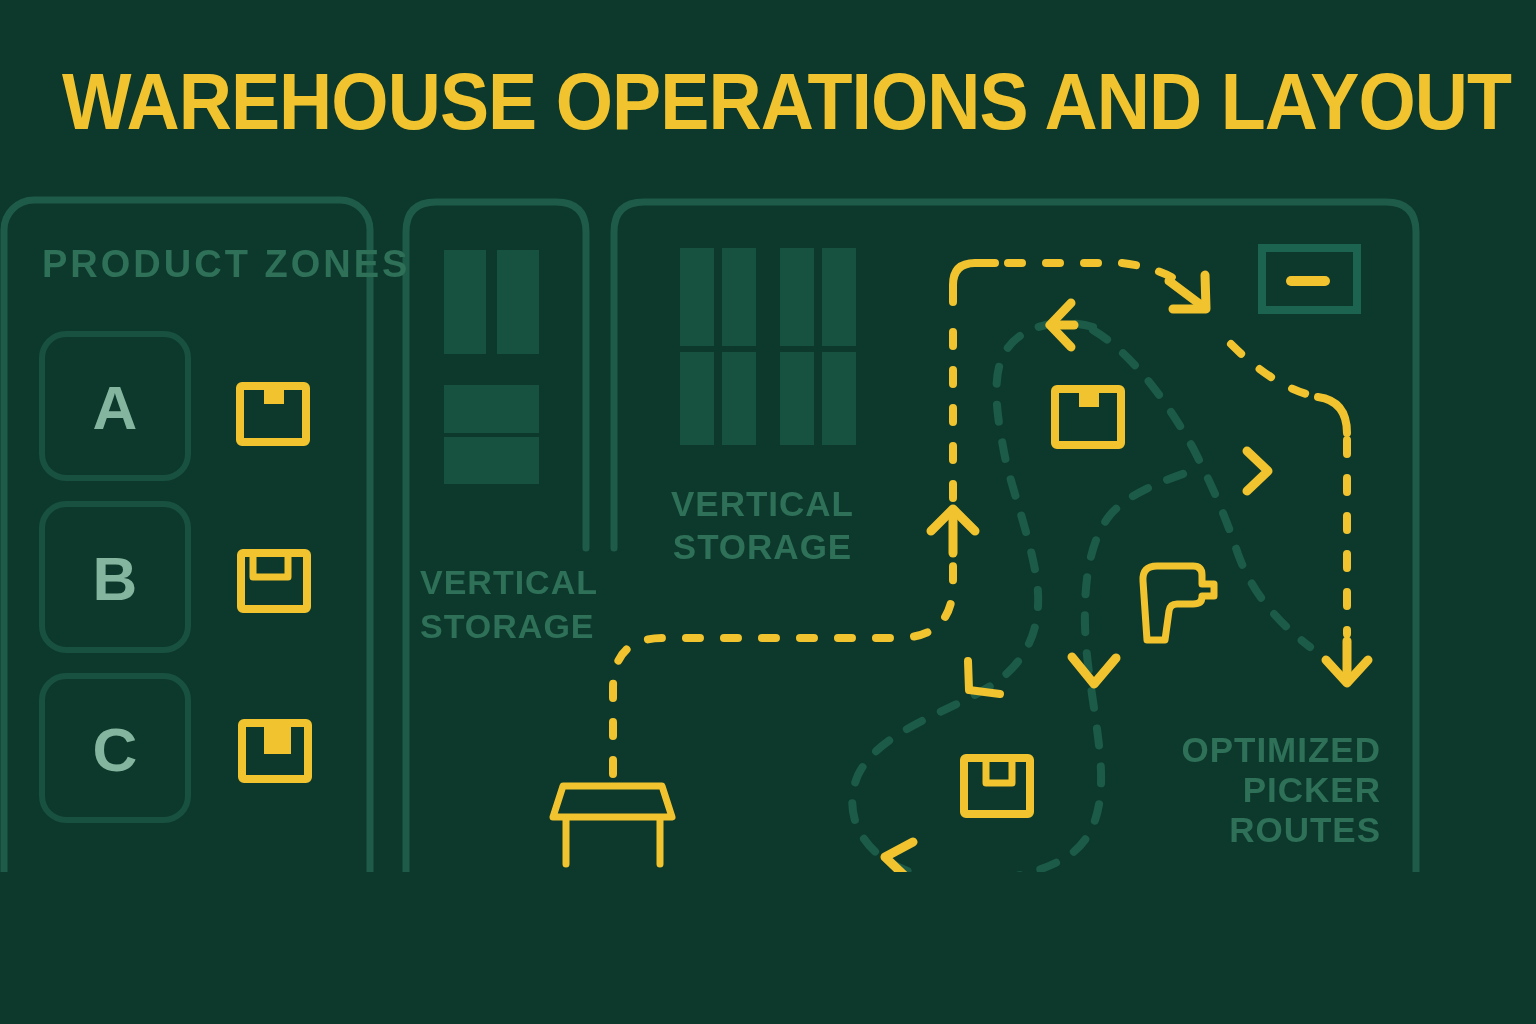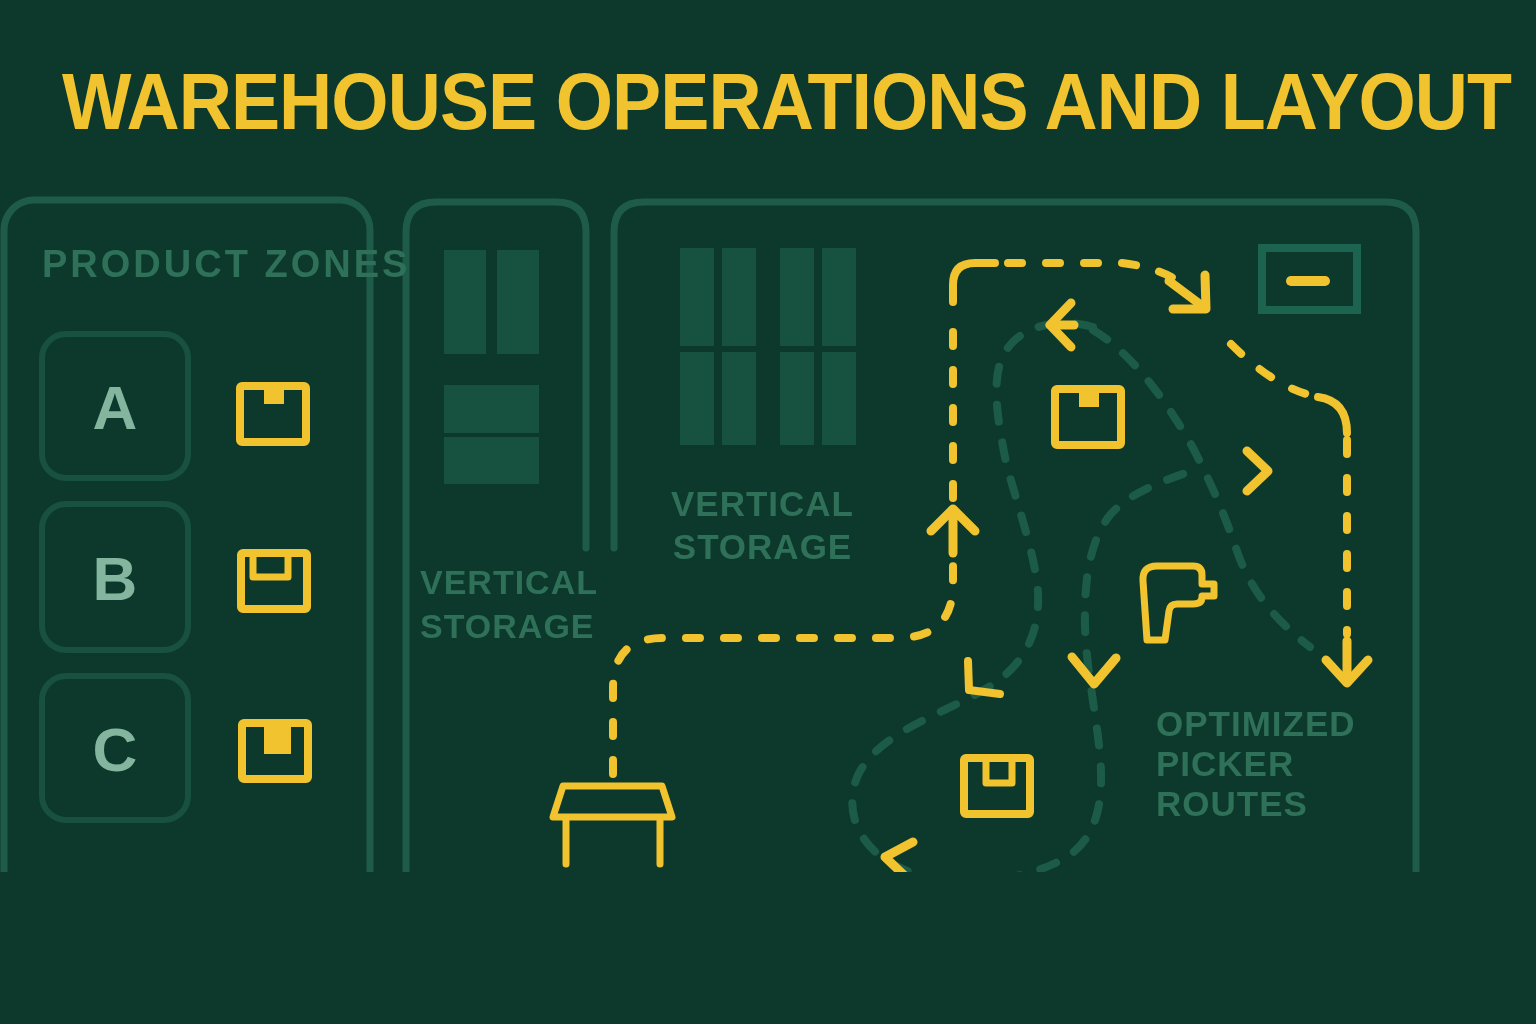--- a/index.html
+++ b/index.html
@@ -37,22 +37,22 @@
   .dim-label{color:var(--label-dim);}
   .vs-middle{
     left:420px;top:560px;width:195px;font-size:34px;line-height:44px;
     letter-spacing:1px;text-align:left;
   }
   .vs-right{
     left:650px;top:482px;width:225px;font-size:35px;line-height:43px;
     letter-spacing:1px;text-align:center;
   }
   .routes-label{
-    left:1156px;top:704px;width:225px;font-size:35px;line-height:40px;
-    letter-spacing:1px;text-align:left;
+    left:1156px;top:730px;width:225px;font-size:35px;line-height:40px;
+    letter-spacing:1px;text-align:right;
   }
   
   .stroke-panel{stroke:var(--panel-border);fill:none;stroke-width:7;stroke-linecap:round;}
   .stroke-zone{stroke:var(--zone-border);fill:none;stroke-width:6;}
   .fill-shelf{fill:var(--shelf-fill);stroke:none;}
   .stroke-outbox{stroke:var(--outbound-box-border);fill:none;stroke-width:8;}
   .y{stroke:var(--accent-yellow);fill:none;stroke-width:8;stroke-linecap:round;stroke-linejoin:round;}
   .y9{stroke-width:9;}
   .y-dash{stroke-dasharray:14 24;}
   .y-fill{fill:var(--accent-yellow);stroke:none;}

